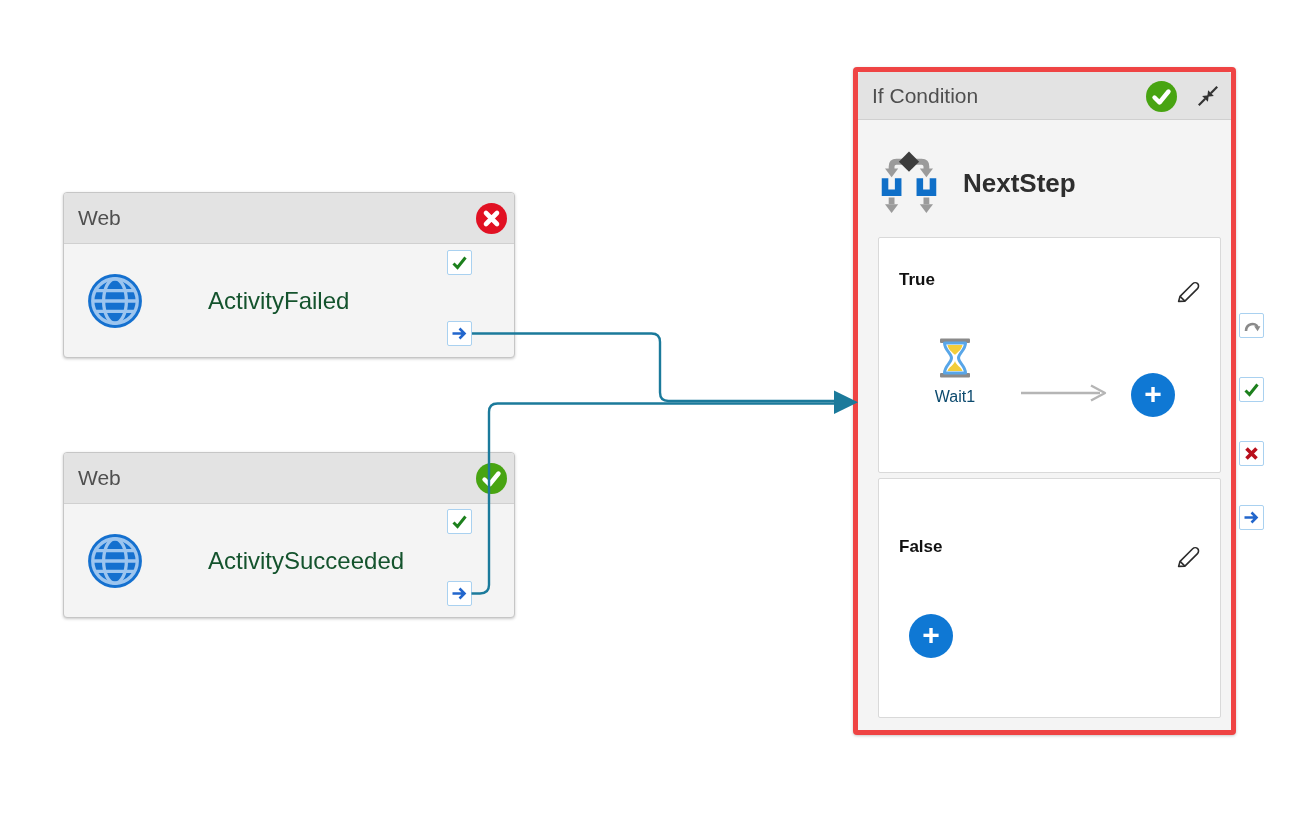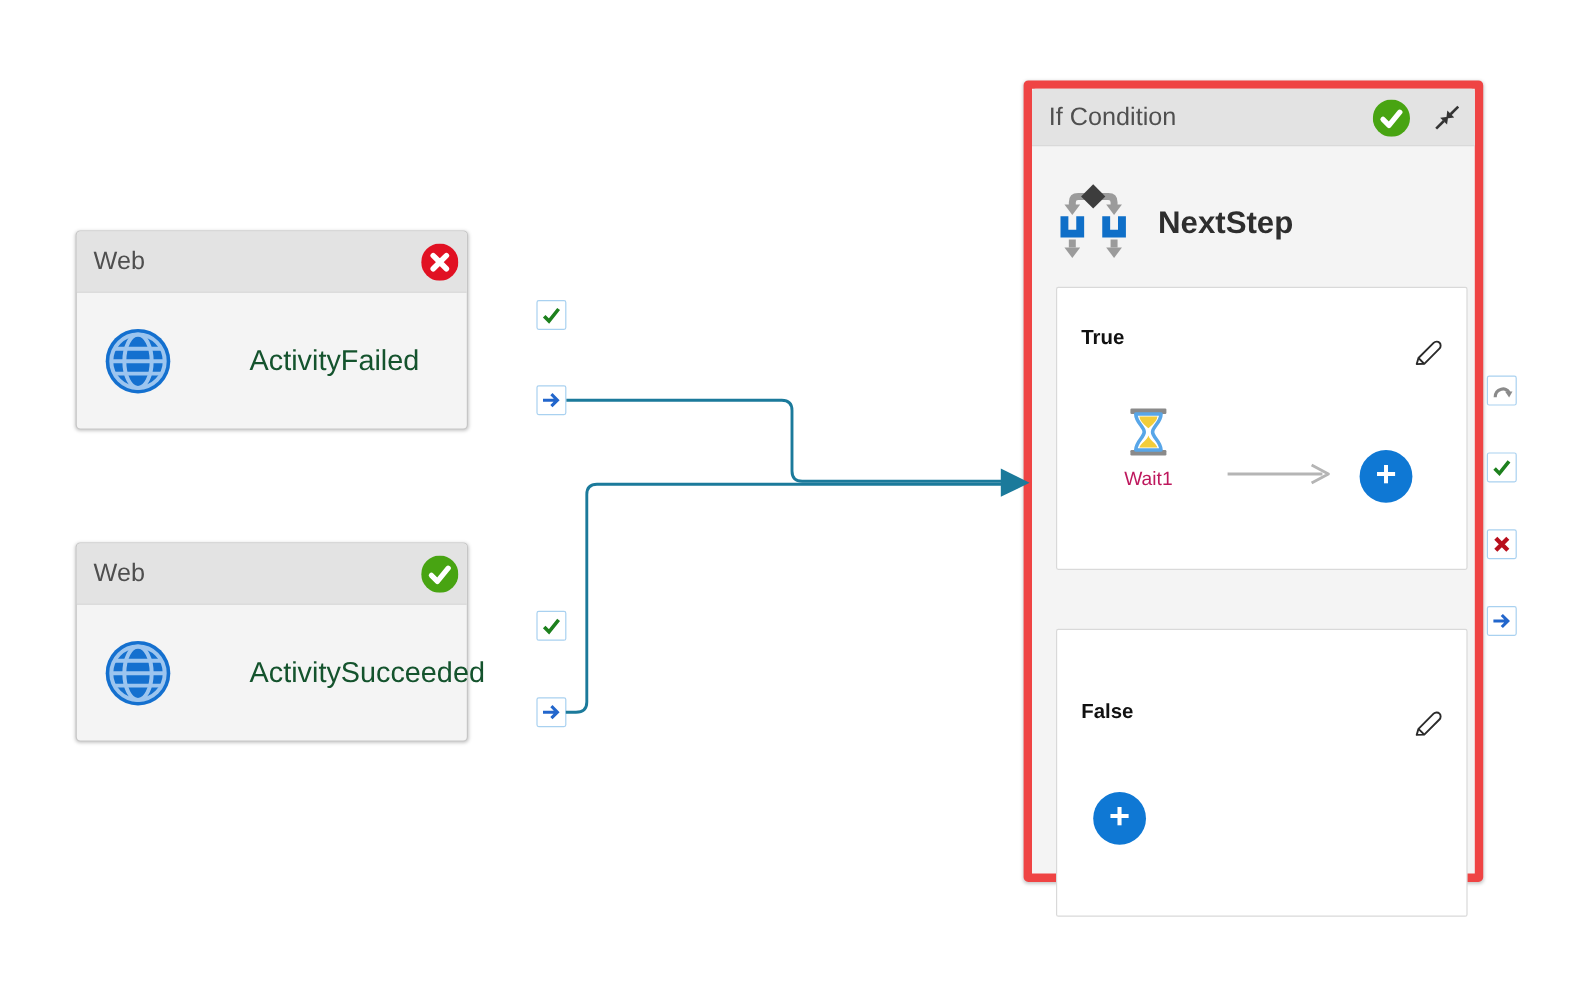--- a/index.html
+++ b/index.html
@@ -12,58 +12,58 @@
   
   .node {
     position:absolute; background:#f4f4f4; border:1px solid #c6c6c6;
     border-radius:4px; box-shadow:0 1px 3px rgba(0,0,0,.22);
   }
   .node-header {
     position:relative; background:#e3e3e3; border-bottom:1px solid #d0d0d0;
     border-radius:3px 3px 0 0; display:flex; align-items:center; padding-left:14px;
   }
   .node-type { font-size:21px; color:#4f4f4f; }
-  .web-node { left:63px; width:327px; height:166px; }
+  .web-node { left:63px; width:452px; height:166px; }
   .web-node .node-header { height:51px; }
   .web-node .node-body { display:flex; align-items:center; height:113px; }
   .globe { margin-left:22px; flex:0 0 auto; }
   .node-name { font-size:24px; color:#14532d; margin-left:64px; white-space:nowrap; }
   .badge { position:absolute; right:7px; top:10px; width:31px; height:31px; }
 
   
   .port {
     position:absolute; width:25px; height:25px; background:#fff;
     border:1px solid #a9d1f0; border-radius:2px;
     display:flex; align-items:center; justify-content:center;
   }
 
   
   .if-node { left:853px; top:67px; width:383px; height:668px; background:#f4f4f4;
-    border:7px solid #ef4444; }
+    border:5px solid #ef4444; }
   .if-node .node-header { height:48px; }
   .if-badge { right:54px; top:9px; }
   .collapse-btn { position:absolute; right:10px; top:11px; width:26px; height:26px; cursor:pointer; }
   .if-title-row { position:absolute; left:22px; top:76px; display:flex; align-items:center;font-weight:bold; }
   .if-name { font-size:26px; color:#2e2e2e; margin-left:25px; }
 
   .branch {
     position:absolute; left:20px; width:343px; background:#ffffff;
     border:1px solid #d9d9d9; border-radius:2px;
   }
   .branch-true  { top:165px; height:236px; }
-  .branch-false { top:406px; height:240px;margin-top:44px; }
+  .branch-false { top:406px; height:240px; }
   .branch-label { position:absolute; left:20px; font-size:17px; font-weight:700; color:#111; }
   .branch-true  .branch-label { top:32px; }
   .branch-false .branch-label { top:58px; }
   .pencil { position:absolute; right:18px; width:27px; height:27px; cursor:pointer; }
   .branch-true  .pencil { top:40px; }
   .branch-false .pencil { top:64px; }
 
   .wait-activity { position:absolute; left:53px; top:98px; width:46px; text-align:center; cursor:pointer; }
-  .wait-label { font-size:16px; color:#be185d; margin-top:4px; }
+  .wait-label { font-size:16px; color:#0c4a6e; margin-top:4px; }
   .flow-arrow { position:absolute; left:141px; top:146px; }
   .add-btn {
     position:absolute; width:44px; height:44px; border-radius:50%;
     background:#0f78d4; color:#fff; display:flex; align-items:center; justify-content:center;
     font-size:30px; font-weight:600; line-height:1; cursor:pointer; padding-bottom:3px;
   }
   .branch-true  .add-btn { left:252px; top:135px; }
   .branch-false .add-btn { left:30px;  top:135px; }
 
   

